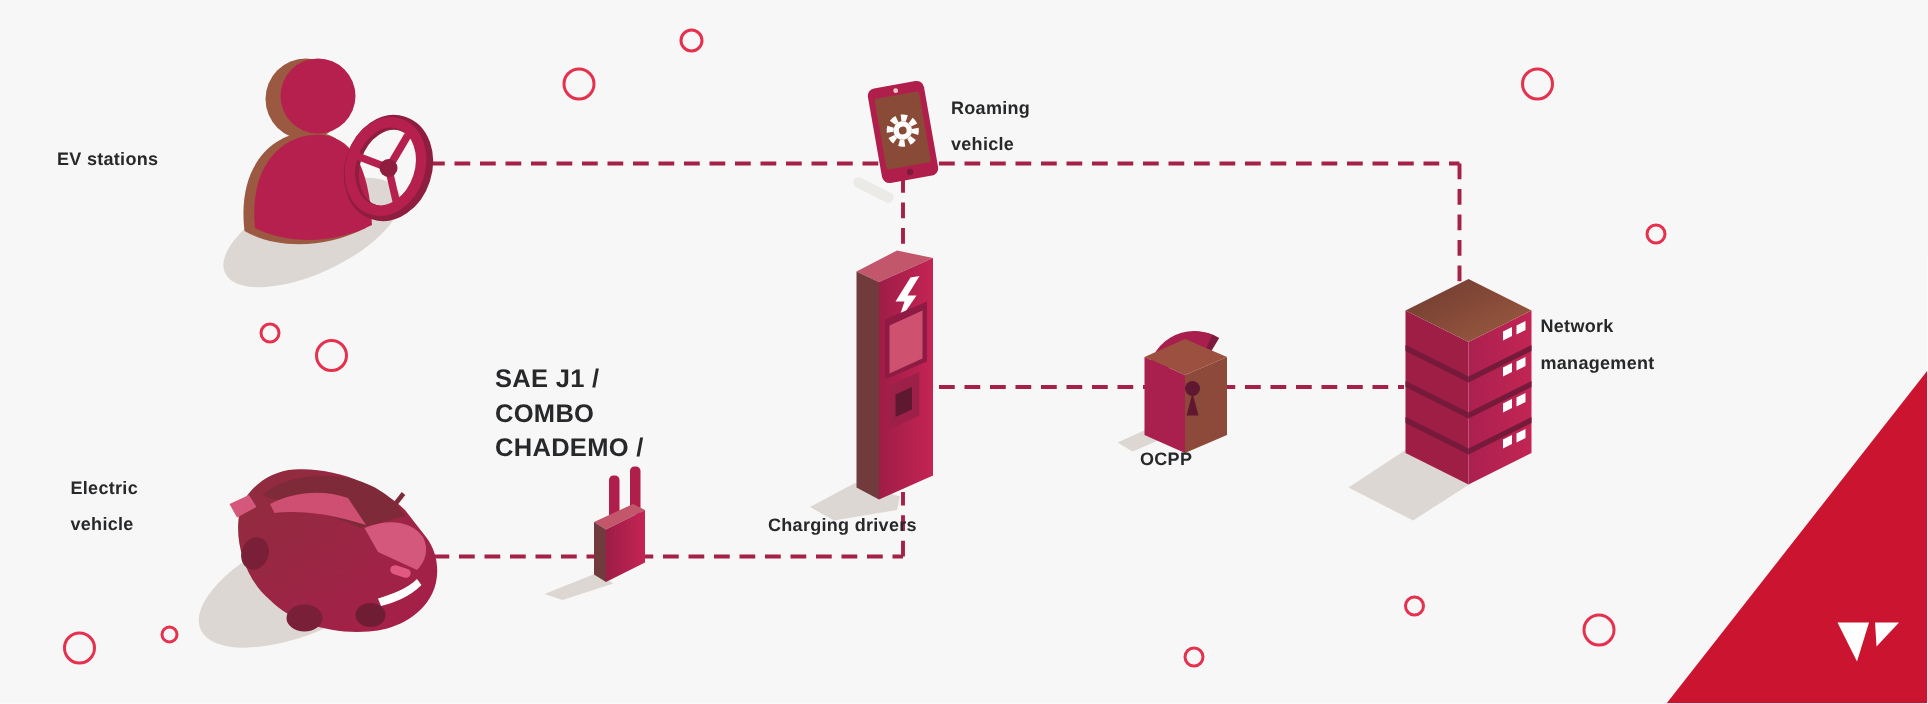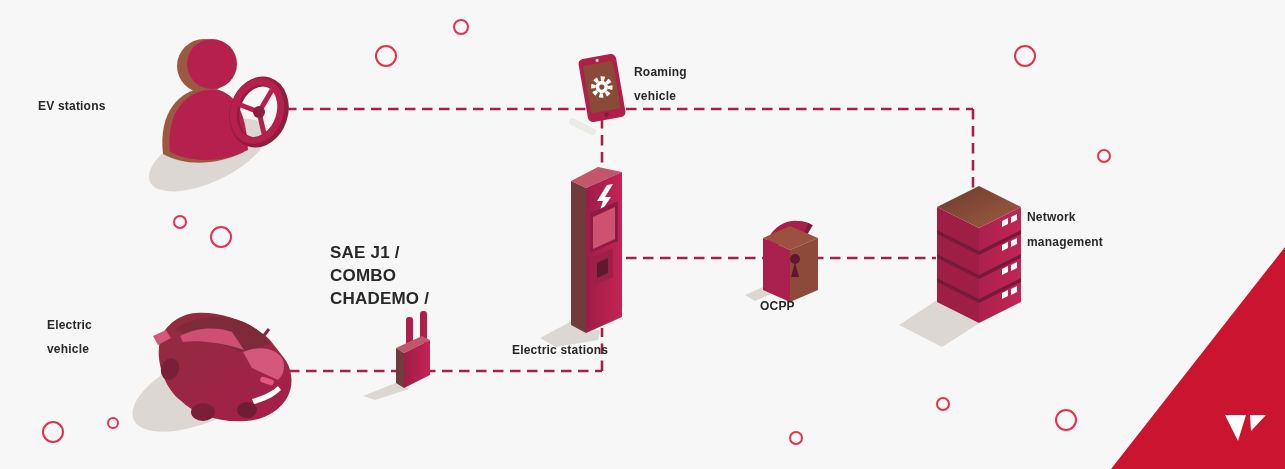--- a/index.html
+++ b/index.html
@@ -183,21 +183,21 @@
     <span>vehicle</span>
   </div>
 
   <div class="lbl small center" style="left:330px;top:241px;width:175px;">
     <span>SAE J1 /</span>
     <span>COMBO</span>
     <span>CHADEMO /</span>
   </div>
 
   <div class="lbl" style="left:512px;top:338px;">
-    <span>Electric stations</span>
+    <span>Charging drivers</span>
   </div>
 
   <div class="lbl center" style="left:47px;top:313px;width:110px;">
     <span>Electric</span>
     <span>vehicle</span>
   </div>
 
   <div class="lbl" style="left:760px;top:294px;text-align:right;">
     <span>OCPP</span>
   </div>

